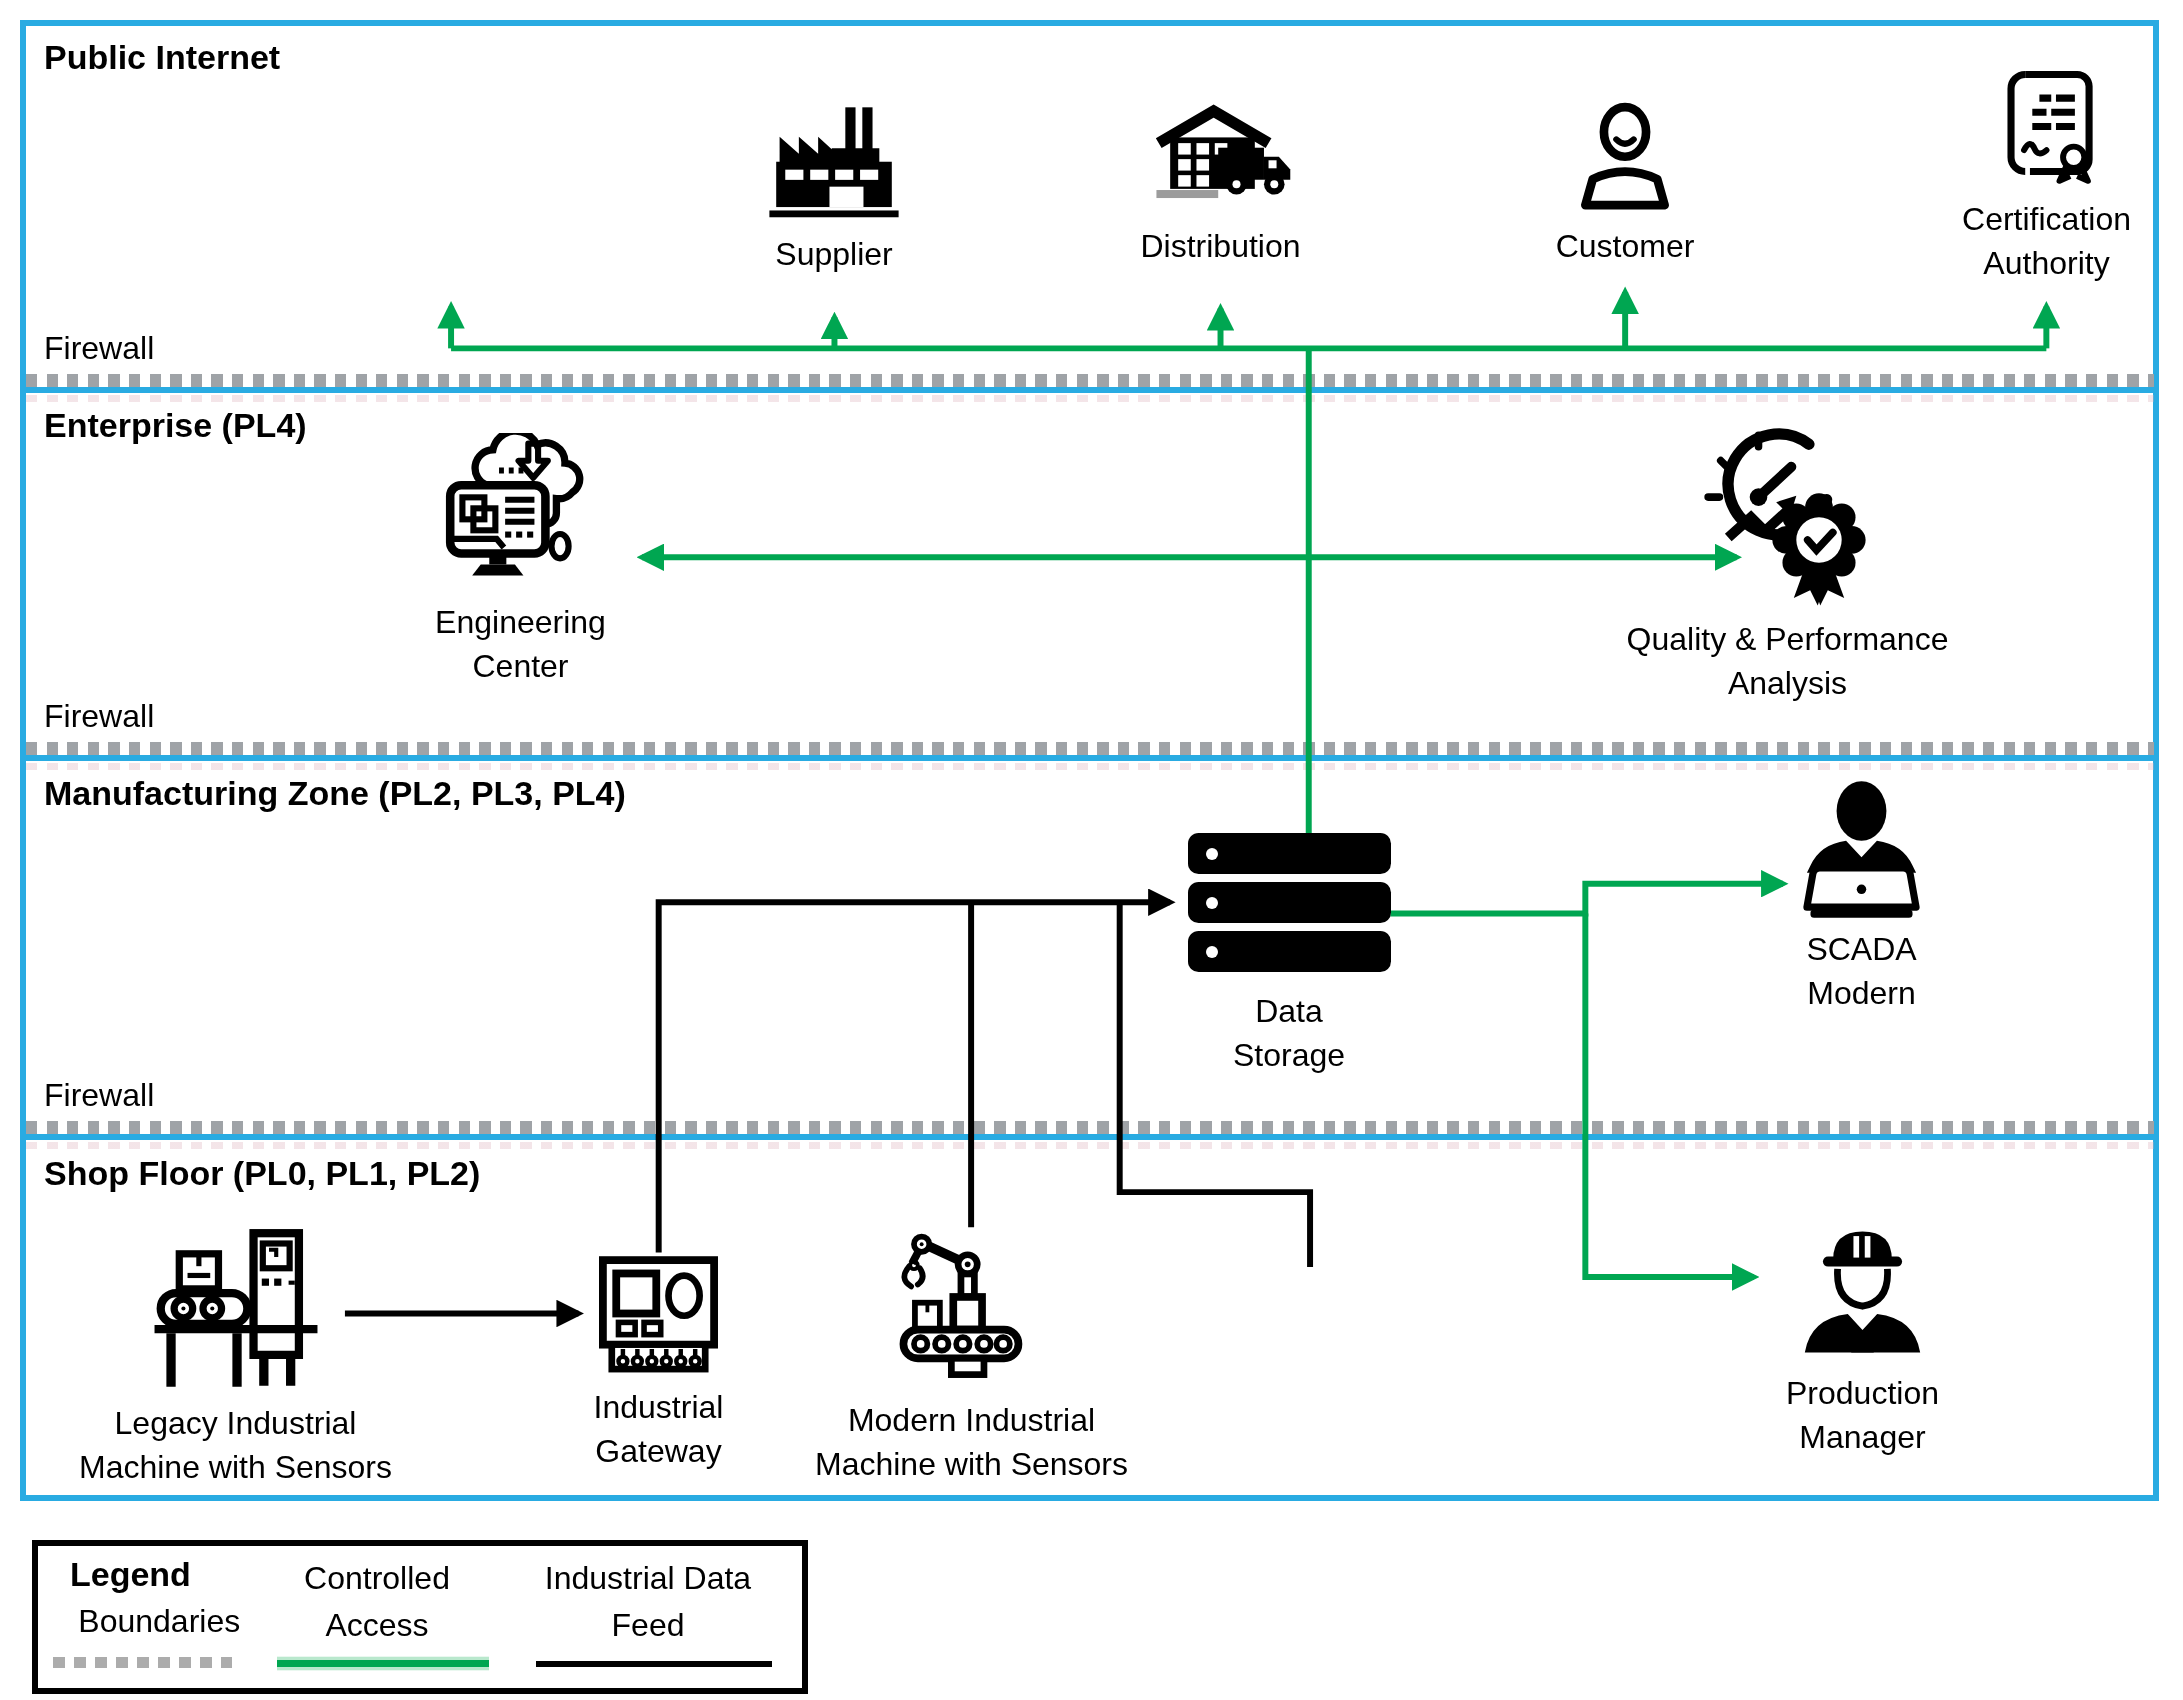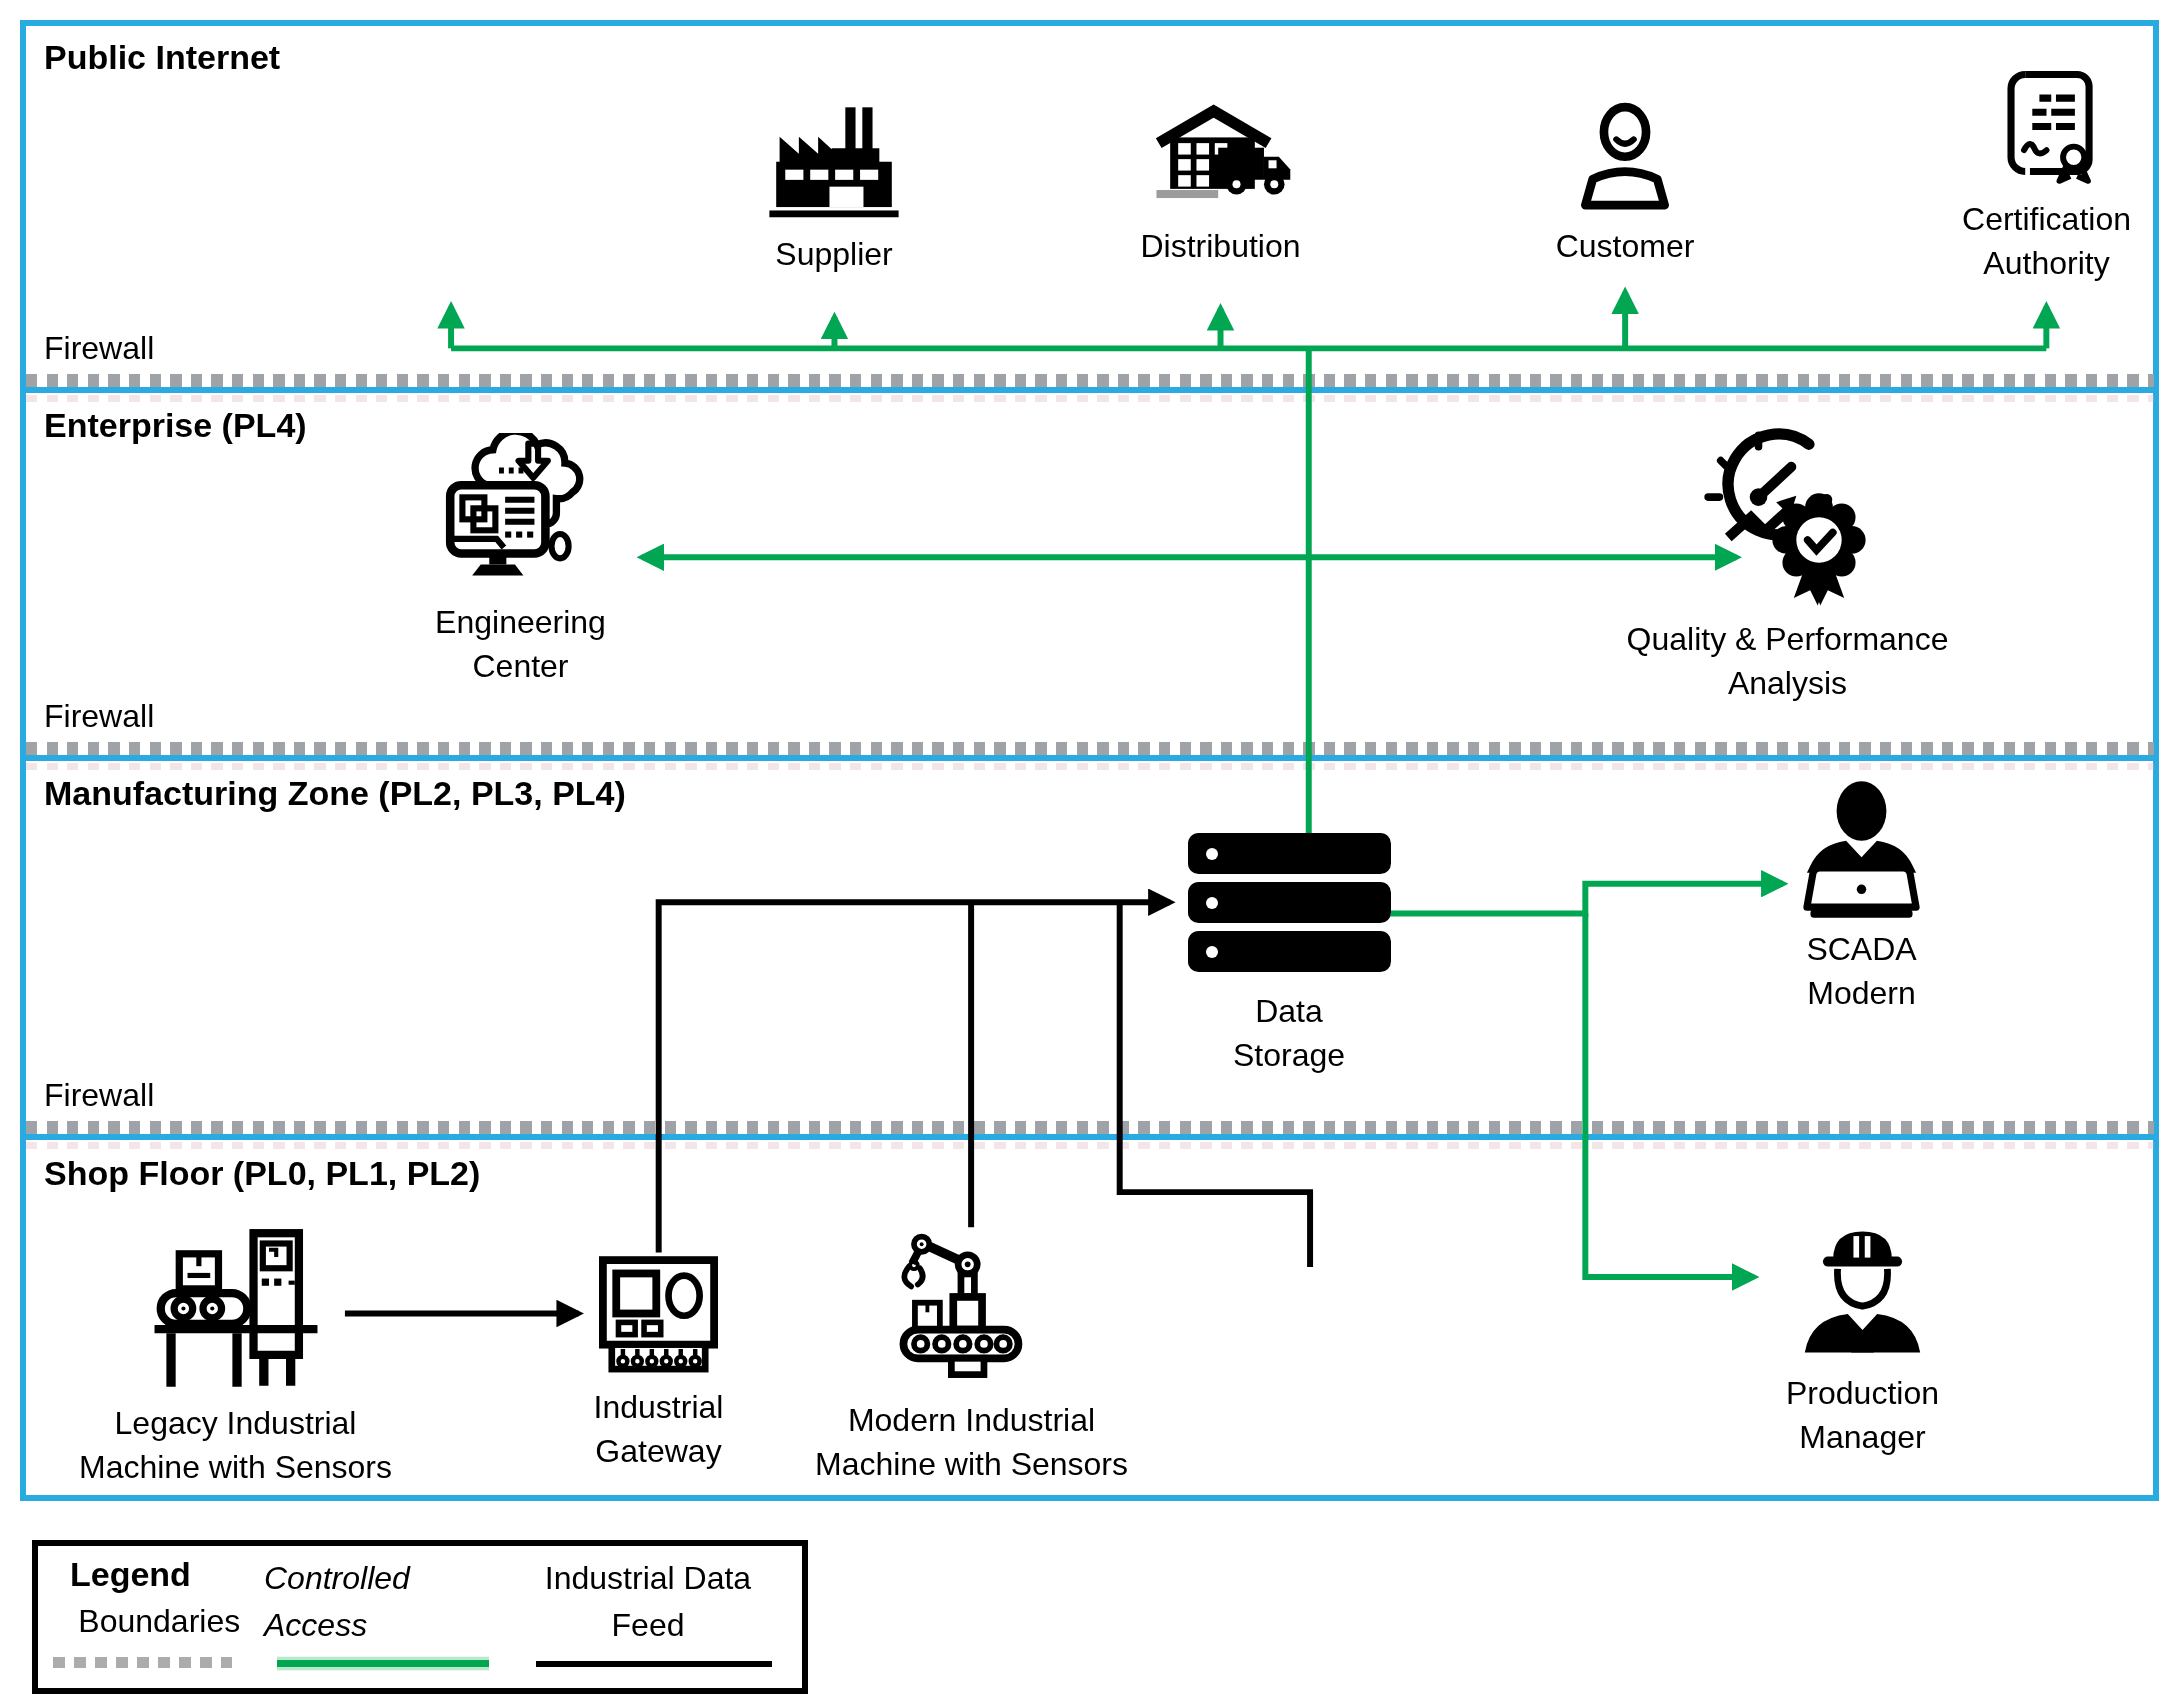--- a/index.html
+++ b/index.html
@@ -22,21 +22,21 @@
   
   .server{width:203px;height:41px;background:#000;border-radius:10.6px;position:relative;margin-bottom:8px;}
   .server:last-child{margin-bottom:0;}
   .server .dot{position:absolute;left:18.6px;top:14.6px;width:12px;height:12px;border-radius:50%;background:#fff;}
   
   .legend{position:absolute;left:32px;top:1540px;width:776px;height:154px;border:6px solid #000;background:#fff;box-sizing:border-box;}
   .legend .ltitle{position:absolute;left:32px;top:9.3px;font-size:34px;font-weight:bold;}
   .legend .bword{position:absolute;left:13.3px;top:57px;font-size:32px;margin-left:27px;}
   .legend .dashsample{position:absolute;left:14.6px;top:111px;width:179px;height:11.3px;
     background:repeating-linear-gradient(90deg,#ACACAC 0 12px,transparent 12px 21px);}
-  .legend .cblock{position:absolute;left:226px;top:9.3px;width:226px;font-size:32px;line-height:1.45;text-align:left;white-space:pre-line;font-style:italic;}
+  .legend .cblock{position:absolute;left:226px;top:9.3px;width:226px;font-size:32px;line-height:1.45;text-align:center;white-space:pre-line;}
   .legend .greensample{position:absolute;left:239px;top:114px;width:212px;height:6.6px;background:#00A651;box-shadow:0 3.3px 0 #B9E8CD,0 -3.3px 0 #B9E8CD;}
   .legend .fblock{position:absolute;left:464px;top:9.3px;width:292px;font-size:32px;line-height:1.45;text-align:center;white-space:pre-line;}
   .legend .blacksample{position:absolute;left:498px;top:115px;width:236px;height:6px;background:#000;}
   svg.overlay{position:absolute;left:0;top:0;pointer-events:none;}
 </style>
 </head>
 <body>
 
 <div id="stage">
 

